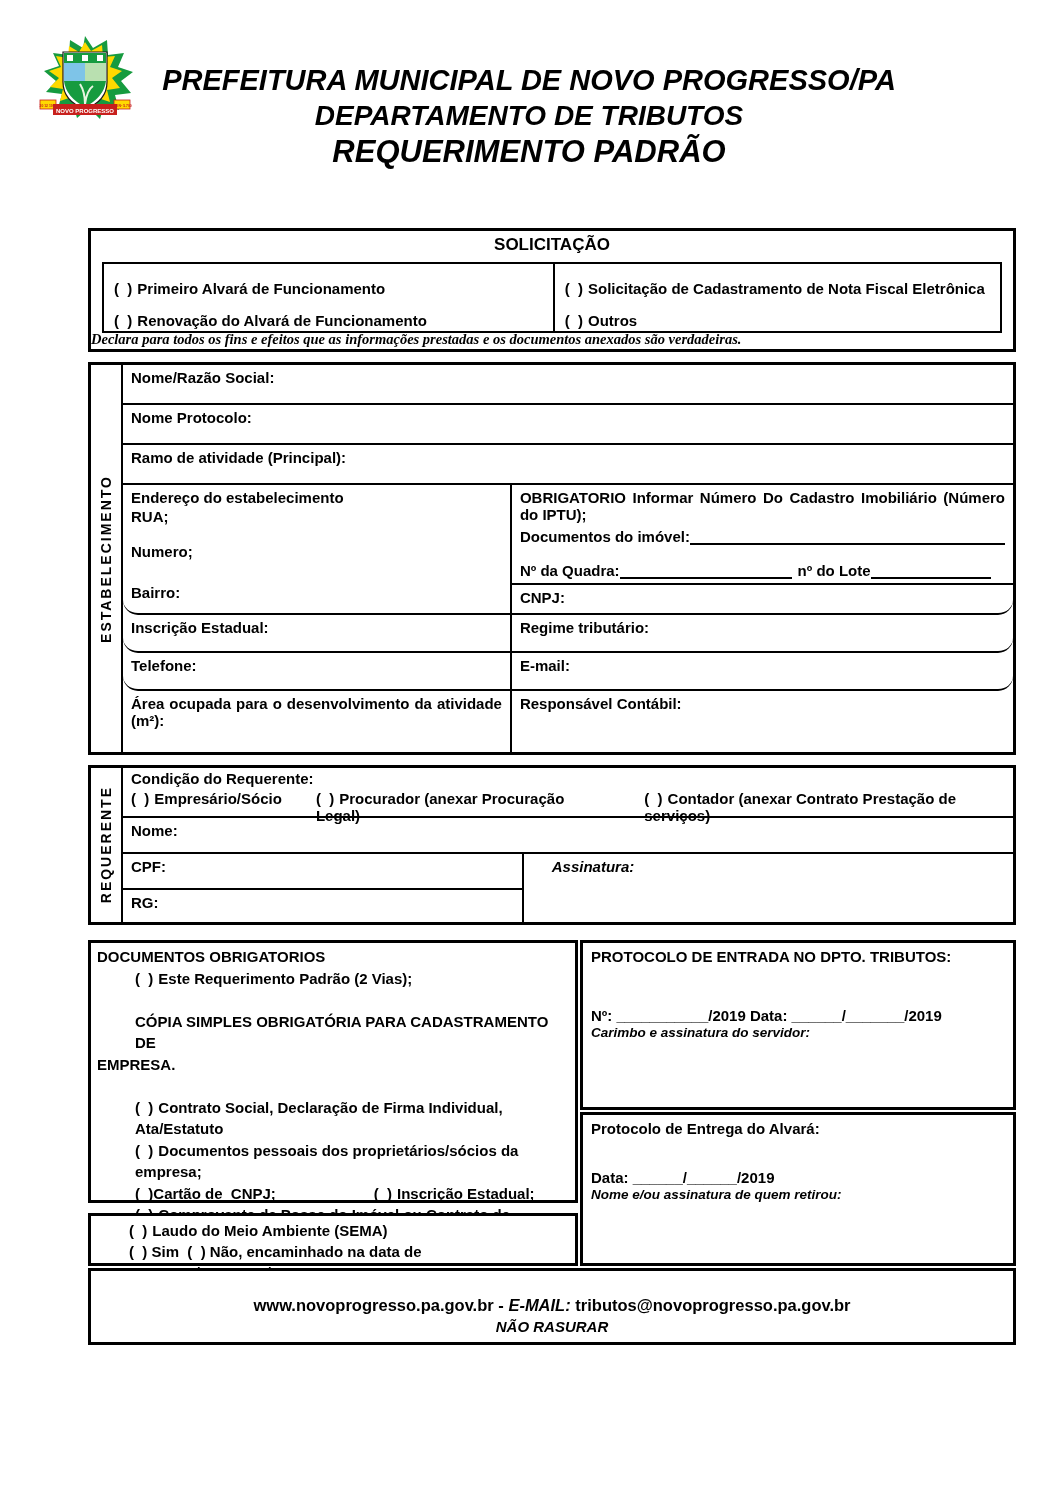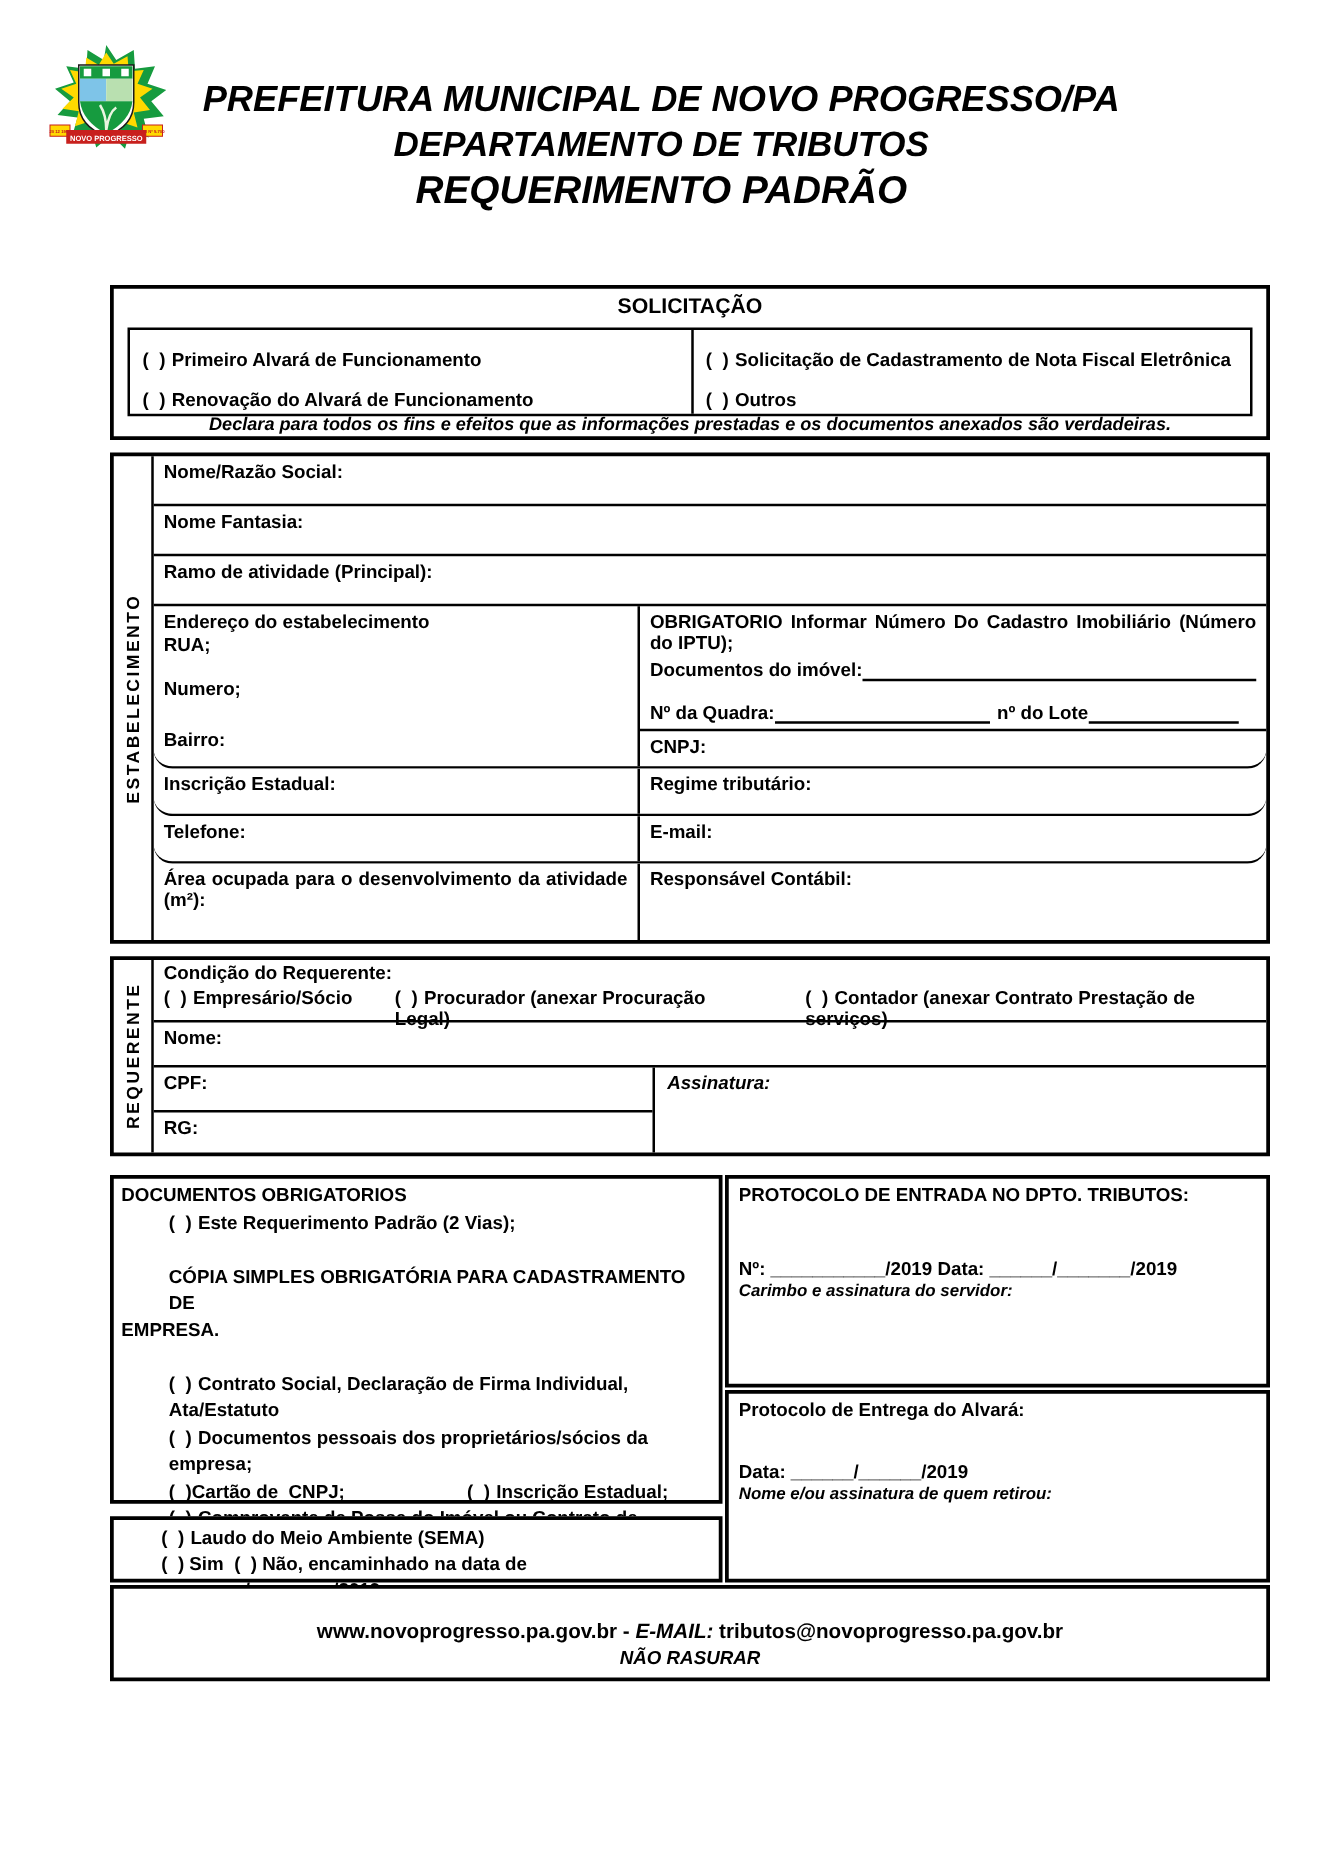--- a/index.html
+++ b/index.html
@@ -21,21 +21,21 @@
   
   .formbox{border:3px solid #000;background:#fff;}
 
   
   #box-sol{left:88px;top:228px;width:928px;height:124px;}
   .sol-title{text-align:center;font-size:17px;padding-top:4px;}
   .sol-inner{position:absolute;left:11px;right:11px;top:31px;height:71px;border:2px solid #000;display:flex;box-sizing:border-box;}
   .sol-col{display:flex;flex-direction:column;justify-content:space-between;padding:16px 8px 2px 10px;font-size:15px;box-sizing:border-box;}
   .sol-col.left{width:50.3%;border-right:2px solid #000;}
   .sol-col.right{width:49.7%;}
-  .sol-decl{position:absolute;left:0;bottom:1px;width:100%;text-align:center;font-style:italic;font-size:14.5px;}
+  .sol-decl{position:absolute;left:0;bottom:1px;width:100%;font-style:italic;font-size:14.5px;font-family:Liberation Serif, serif;}
 
   
   .vbox{display:flex;}
   .side-strip{width:30px;border-right:2px solid #000;display:flex;align-items:center;justify-content:center;flex:0 0 30px;}
   .side-strip span{writing-mode:vertical-rl;transform:rotate(180deg);font-size:14px;letter-spacing:2px;}
   .rows{flex:1;display:flex;flex-direction:column;min-width:0;}
   .frow{border-bottom:2px solid #000;padding:4px 8px;font-size:15px;box-sizing:border-box;}
   .frow:last-child{border-bottom:none;}
   .split{display:flex;padding:0;border-radius:15px;}
   .cell{padding:4px 8px;box-sizing:border-box;}
@@ -54,21 +54,21 @@
   .qline{display:flex;align-items:flex-end;margin-top:17px;}
   .grow{flex:1;}
   .area-label{width:43.7%;border-right:2px solid #000;text-align:justify;}
 
   #box-req{left:88px;top:765px;width:928px;height:160px;}
   #cond-row{height:50px;flex:0 0 50px;padding-top:2px;}
   #cond-opts{display:flex;margin-top:3px;}
   #cond-opts .o2{margin-left:34px;}
   #cond-opts .o3{margin-left:48px;}
   #nome-row{height:36px;flex:0 0 36px;}
-  #cpfrg-row{flex:1;display:flex;padding:0;border-bottom:none;}
+  #cpfrg-row{flex:1;display:flex;padding:0;border-bottom:none;gap:18px;}
   .cpfrg-left{width:44.8%;border-right:2px solid #000;display:flex;flex-direction:column;}
   .cpf-cell{height:36px;border-bottom:2px solid #000;box-sizing:border-box;padding:4px 8px;}
   .rg-cell{flex:1;padding:4px 8px;}
   .assin-cell{flex:1;padding:4px 10px;font-style:italic;}
 
   
   #box-docs{left:88px;top:940px;width:490px;height:263px;font-size:15px;line-height:21.5px;padding:3px 6px;}
   .doc-title{text-align:left;}
   .ind{padding-left:38px;}
   .hang{padding-left:6px;text-indent:32px;}
@@ -145,21 +145,21 @@
   </div>
   <div class="sol-decl">Declara para todos os fins e efeitos que as informações prestadas  e os documentos anexados são verdadeiras.</div>
 </div>
 
 <div class="abs formbox vbox" id="box-estab">
   <div class="side-strip">
     <span>ESTABELECIMENTO</span>
   </div>
   <div class="rows">
     <div class="frow r40"><span>Nome/Razão Social:</span></div>
-    <div class="frow r40"><span>Nome Fantasia:</span></div>
+    <div class="frow r40"><span>Nome Protocolo:</span></div>
     <div class="frow r40"><span>Ramo de atividade (Principal):</span></div>
     <div class="frow split" id="addr-row">
       <div class="est-left cell">
         <div>Endereço do estabelecimento</div>
         <div style="margin-top:2px;">RUA;</div>
         <div style="margin-top:18px;">Numero;</div>
         <div style="margin-top:24px;">Bairro:</div>
       </div>
       <div class="est-right">
         <div class="iptu-cell">

